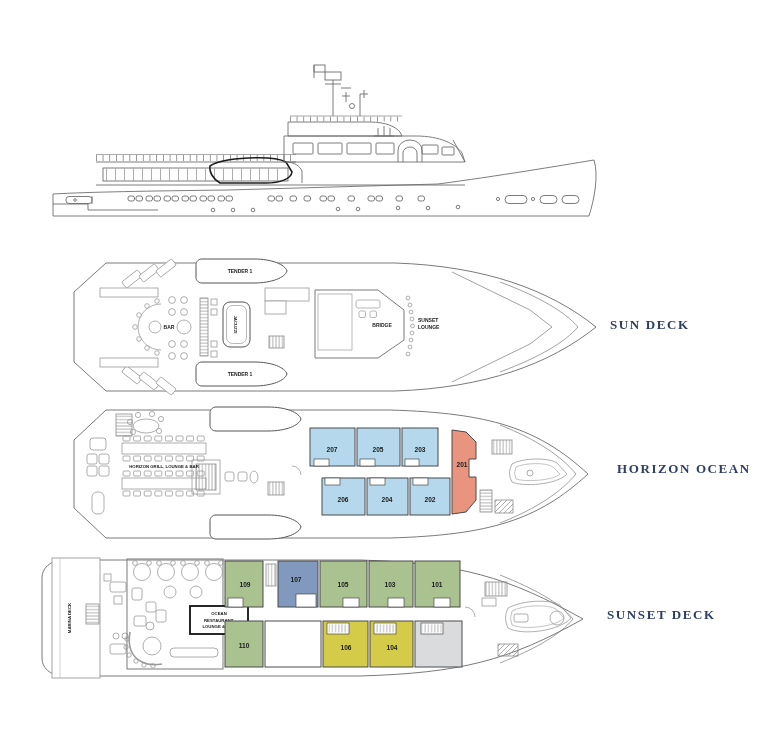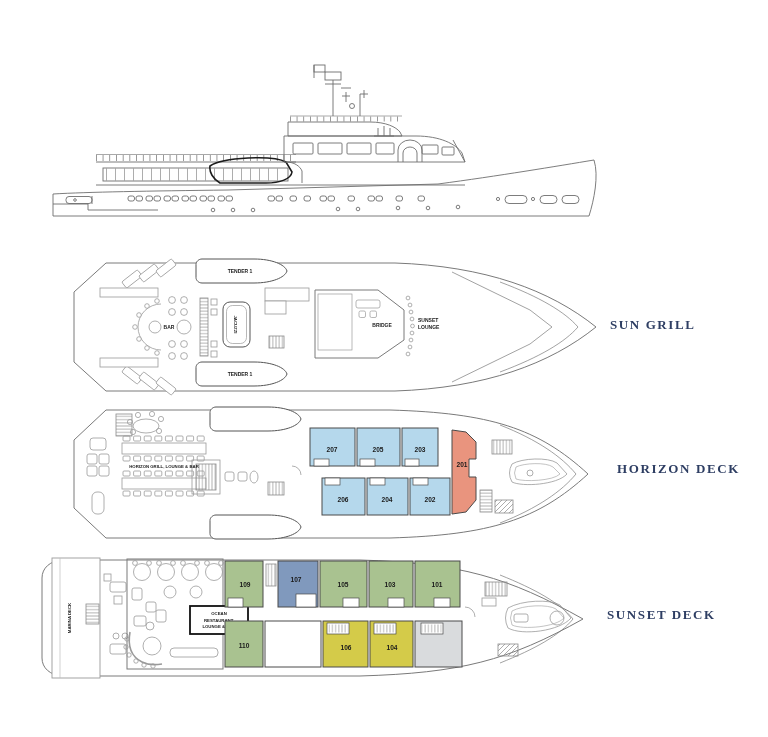--- a/index.html
+++ b/index.html
@@ -215,21 +215,21 @@
   <g>
     <use href="#boat" x="136" y="7" fill="#ffffff" stroke="#555555" stroke-width="1"></use>
     <text class="lbl" x="180" y="21" text-anchor="middle">TENDER 1</text>
   </g>
   <g>
     <use href="#boat" x="136" y="110" fill="#ffffff" stroke="#555555" stroke-width="1"></use>
     <text class="lbl" x="180" y="124" text-anchor="middle">TENDER 1</text>
   </g>
   <text class="lbl" x="109" y="77" text-anchor="middle">BAR</text>
 </svg>
-<div class="deck-label" style="left:610px;top:317px">SUN GRILL</div>
+<div class="deck-label" style="left:610px;top:317px">SUN DECK</div>
 
 <svg class="plan" style="left:60px;top:402px" width="540" height="146" viewBox="0 0 540 146">
   <g fill="none" stroke="#7a7a7a" stroke-width="1">
     <path d="M14,38 L46,8 H330 C430,11 478,26 528,72 C478,118 430,133 330,136 H46 L14,106 Z"></path>
     <path d="M440,23 C478,38 502,55 516,72 C502,89 478,106 440,121" stroke-width="0.7"></path>
   </g>
   <use href="#boat" x="150" y="5" fill="#ffffff" stroke="#555555" stroke-width="1"></use>
   <use href="#boat" x="150" y="113" fill="#ffffff" stroke="#555555" stroke-width="1"></use>
   <g fill="none" stroke="#9a9a9a" stroke-width="0.8">
     <rect x="56" y="12" width="16" height="22" fill="url(#hh)" stroke="#8a8a8a"></rect>
@@ -300,21 +300,21 @@
   </g>
   <g fill="none" stroke="#9a9a9a" stroke-width="0.8">
     <rect x="432" y="38" width="20" height="14" fill="url(#hv)" stroke="#8a8a8a"></rect>
     <rect x="420" y="88" width="12" height="22" fill="url(#hh)" stroke="#8a8a8a"></rect>
     <rect x="435" y="98" width="18" height="13" fill="url(#hd)" stroke="#8a8a8a"></rect>
     <path d="M452,62 C462,56 488,55 497,61 L507,72 C497,83 462,85 452,80 Q447,71 452,62 Z"></path>
     <path d="M456,65 C464,61 486,60 493,65 L500,72 C493,79 464,80 456,77 Q453,71 456,65 Z" stroke-width="0.6"></path>
     <circle cx="470" cy="71" r="3"></circle>
   </g>
 </svg>
-<div class="deck-label" style="left:617px;top:461px">HORIZON DECK</div>
+<div class="deck-label" style="left:617px;top:461px">HORIZON OCEAN</div>
 
 <svg class="plan" style="left:30px;top:544px" width="578" height="152" viewBox="0 0 578 152">
   <g fill="none" stroke="#7a7a7a" stroke-width="1">
     <path d="M12,34 C12,24 20,17 32,16 H330 C430,19 478,33 553,75 C478,117 430,129 330,132 H32 C20,131 12,124 12,114 Z"></path>
     <path d="M470,31 C505,45 530,59 543,75 C530,91 505,105 470,119" stroke-width="0.7"></path>
   </g>
   <g>
     <rect x="22" y="14" width="48" height="120" fill="#ffffff" stroke="#9a9a9a" stroke-width="0.9"></rect>
     <line x1="30" y1="14" x2="30" y2="134" stroke="#bdbdbd" stroke-width="0.7"></line>
     <rect x="56" y="60" width="13" height="20" fill="url(#hh)" stroke="#8a8a8a" stroke-width="0.8"></rect>

